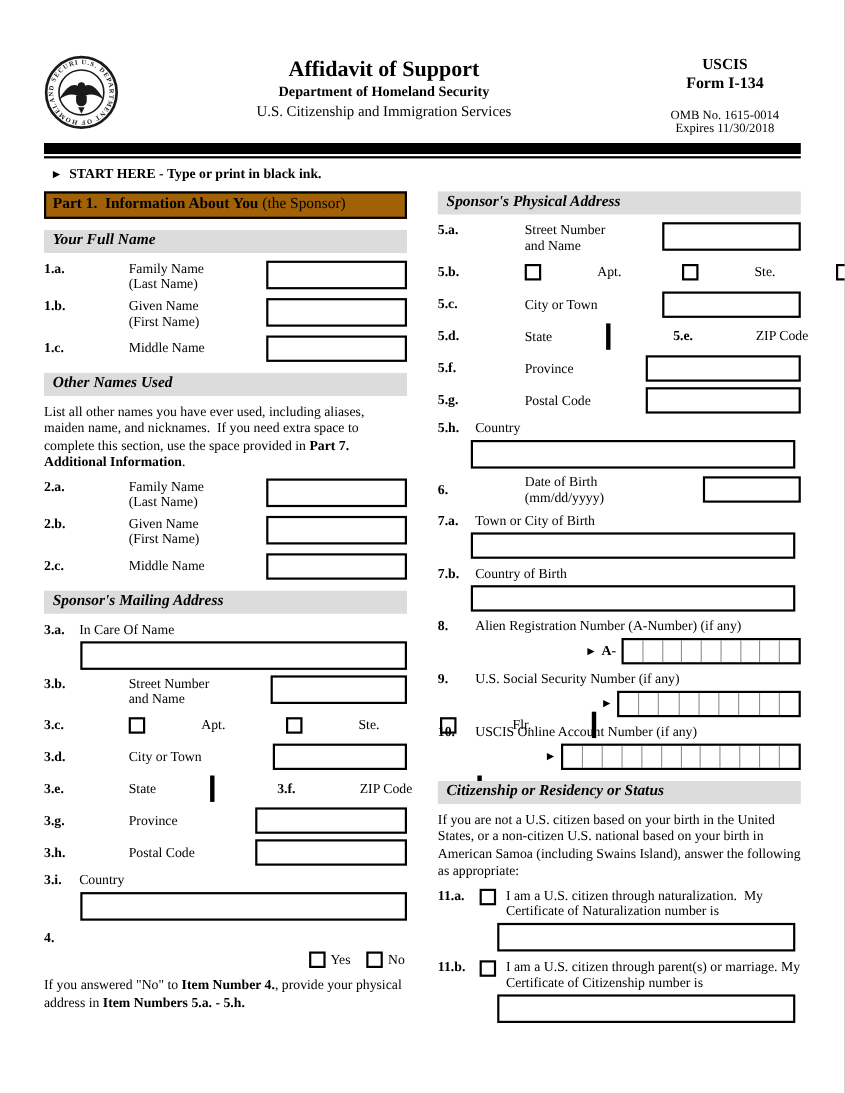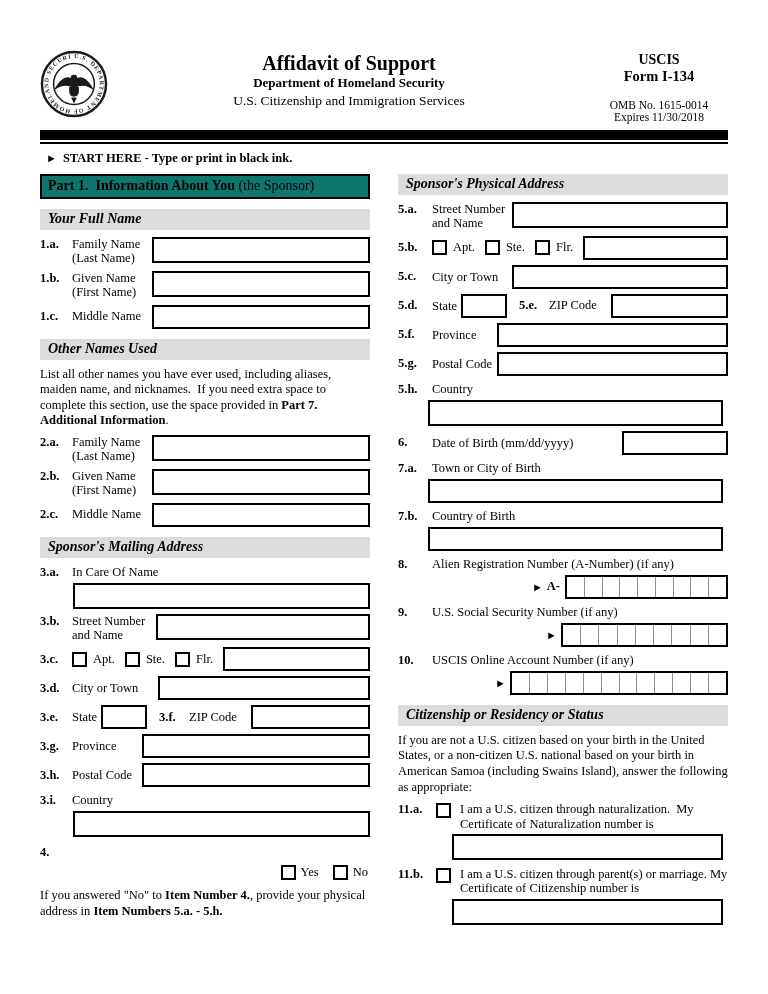--- a/index.html
+++ b/index.html
@@ -28,33 +28,33 @@
   .thinline { border-top:2px solid #000; margin:0 40px 5px 40px; }
 
   .starthere { font-size:12.5px; font-weight:bold; padding:2px 0 4px 6px; }
   .starthere .arrow { margin-right:6px; font-size:11px; }
 
   
   .cols { display:flex; gap:28px; align-items:flex-start; }
   .col { width:330px; flex-shrink:0; }
 
   .part-head {
-    border:2px solid #000; background:#0f766e; font-size:14px;
+    border:2px solid #000; background:#a16207; font-size:14px;
     padding:2px 6px 3px 6px; margin:4px 0 2px 0;
   }
   .part-head .b { font-weight:bold; }
   .sec-head {
     background:#dcdcdc; font-size:14px; font-weight:bold; font-style:italic;
     padding:2px 0 3px 8px; margin:10px 0 7px 0;
   }
   .para { font-size:12.5px; line-height:1.25; margin:2px 0 6px 0; }
   .b { font-weight:bold; }
 
   
-  .row { display:flex; align-items:center; margin:5px 0; font-size:12.5px; }
+  .row { display:flex; align-items:center; margin:5px 0; font-size:12.5px;gap:45px; }
   .row.top { align-items:flex-start; }
   .num { font-weight:bold; width:32px; flex-shrink:0; }
   .col-r .num { width:34px; }
   .num-wide { width:38px !important; }
   .lbl { line-height:1.15; }
   .w80 { width:80px; flex-shrink:0; }
   .w84 { width:84px; flex-shrink:0; }
   .w86 { width:86px; flex-shrink:0; }
   .w70 { width:70px; flex-shrink:0; }
   .w65 { width:65px; flex-shrink:0; }

